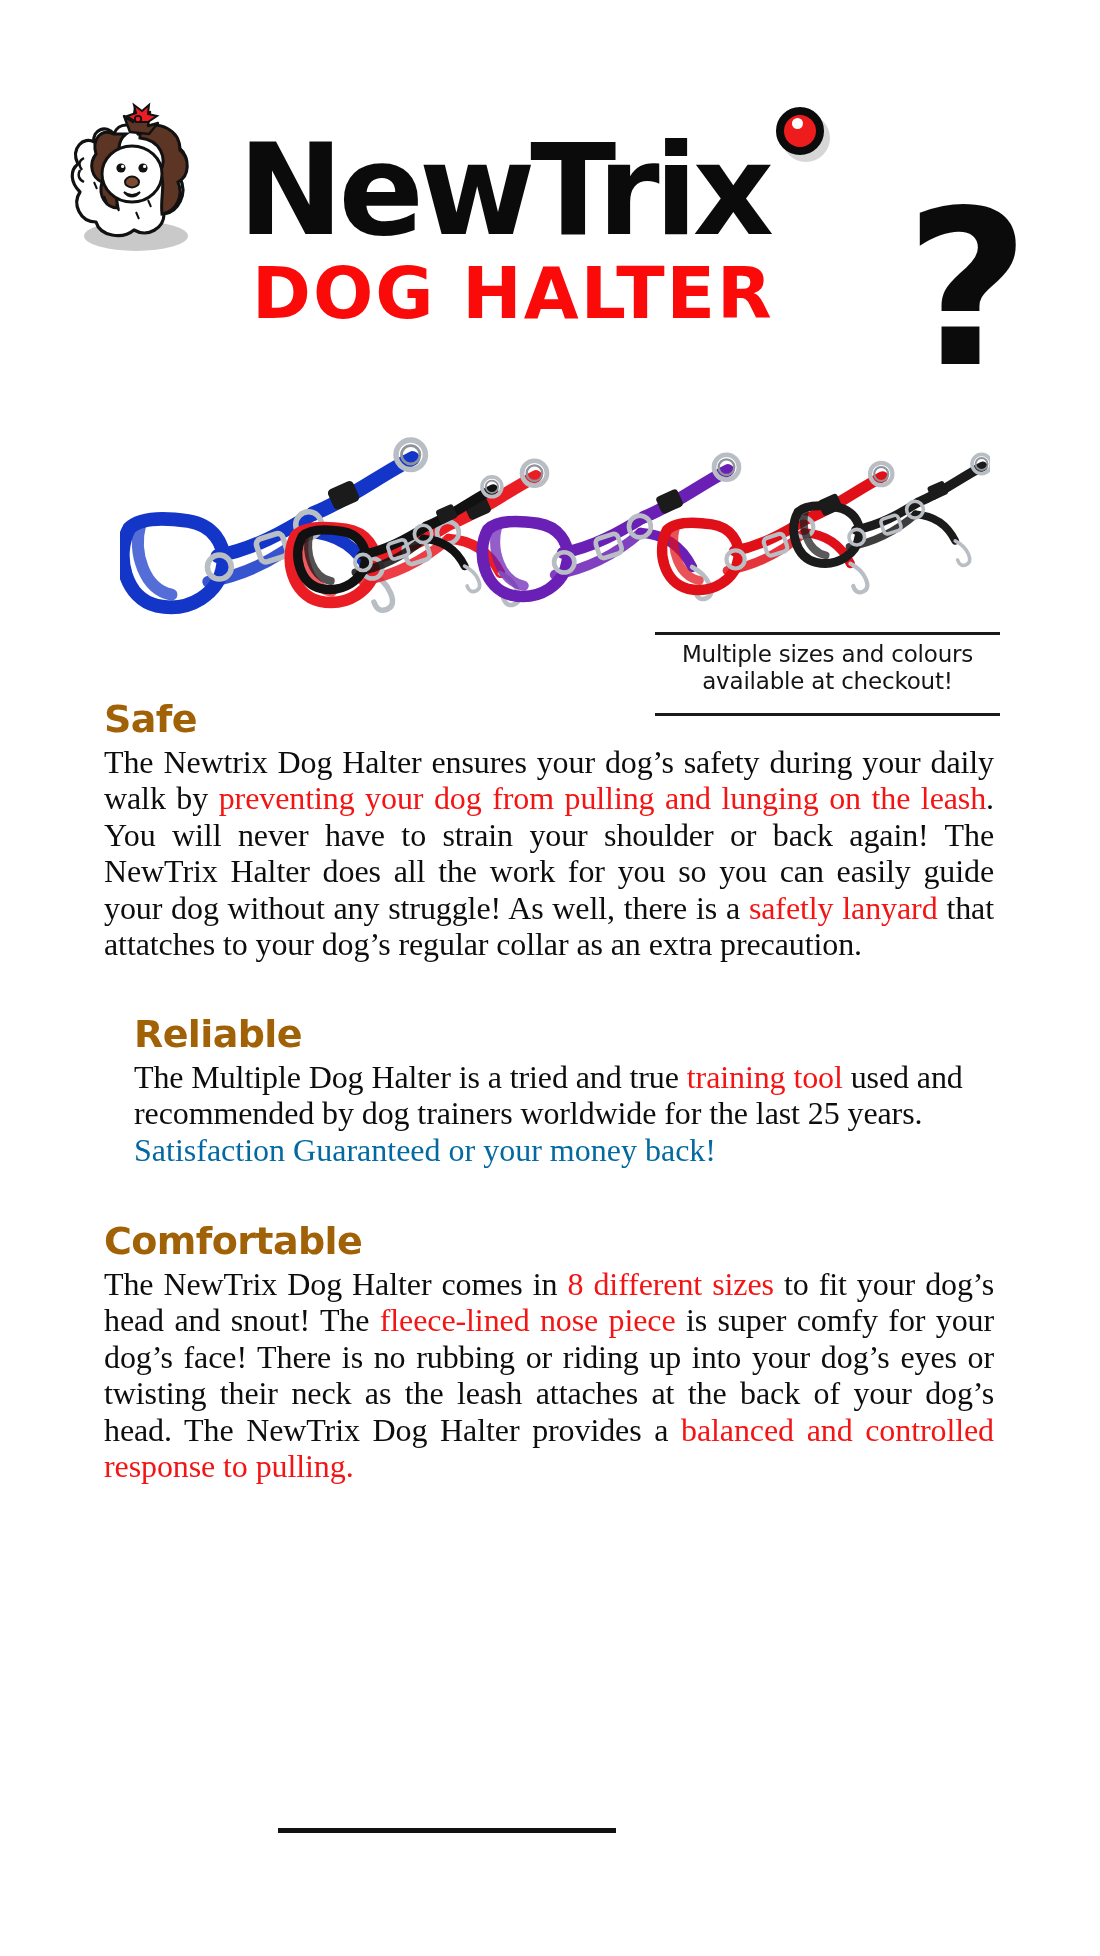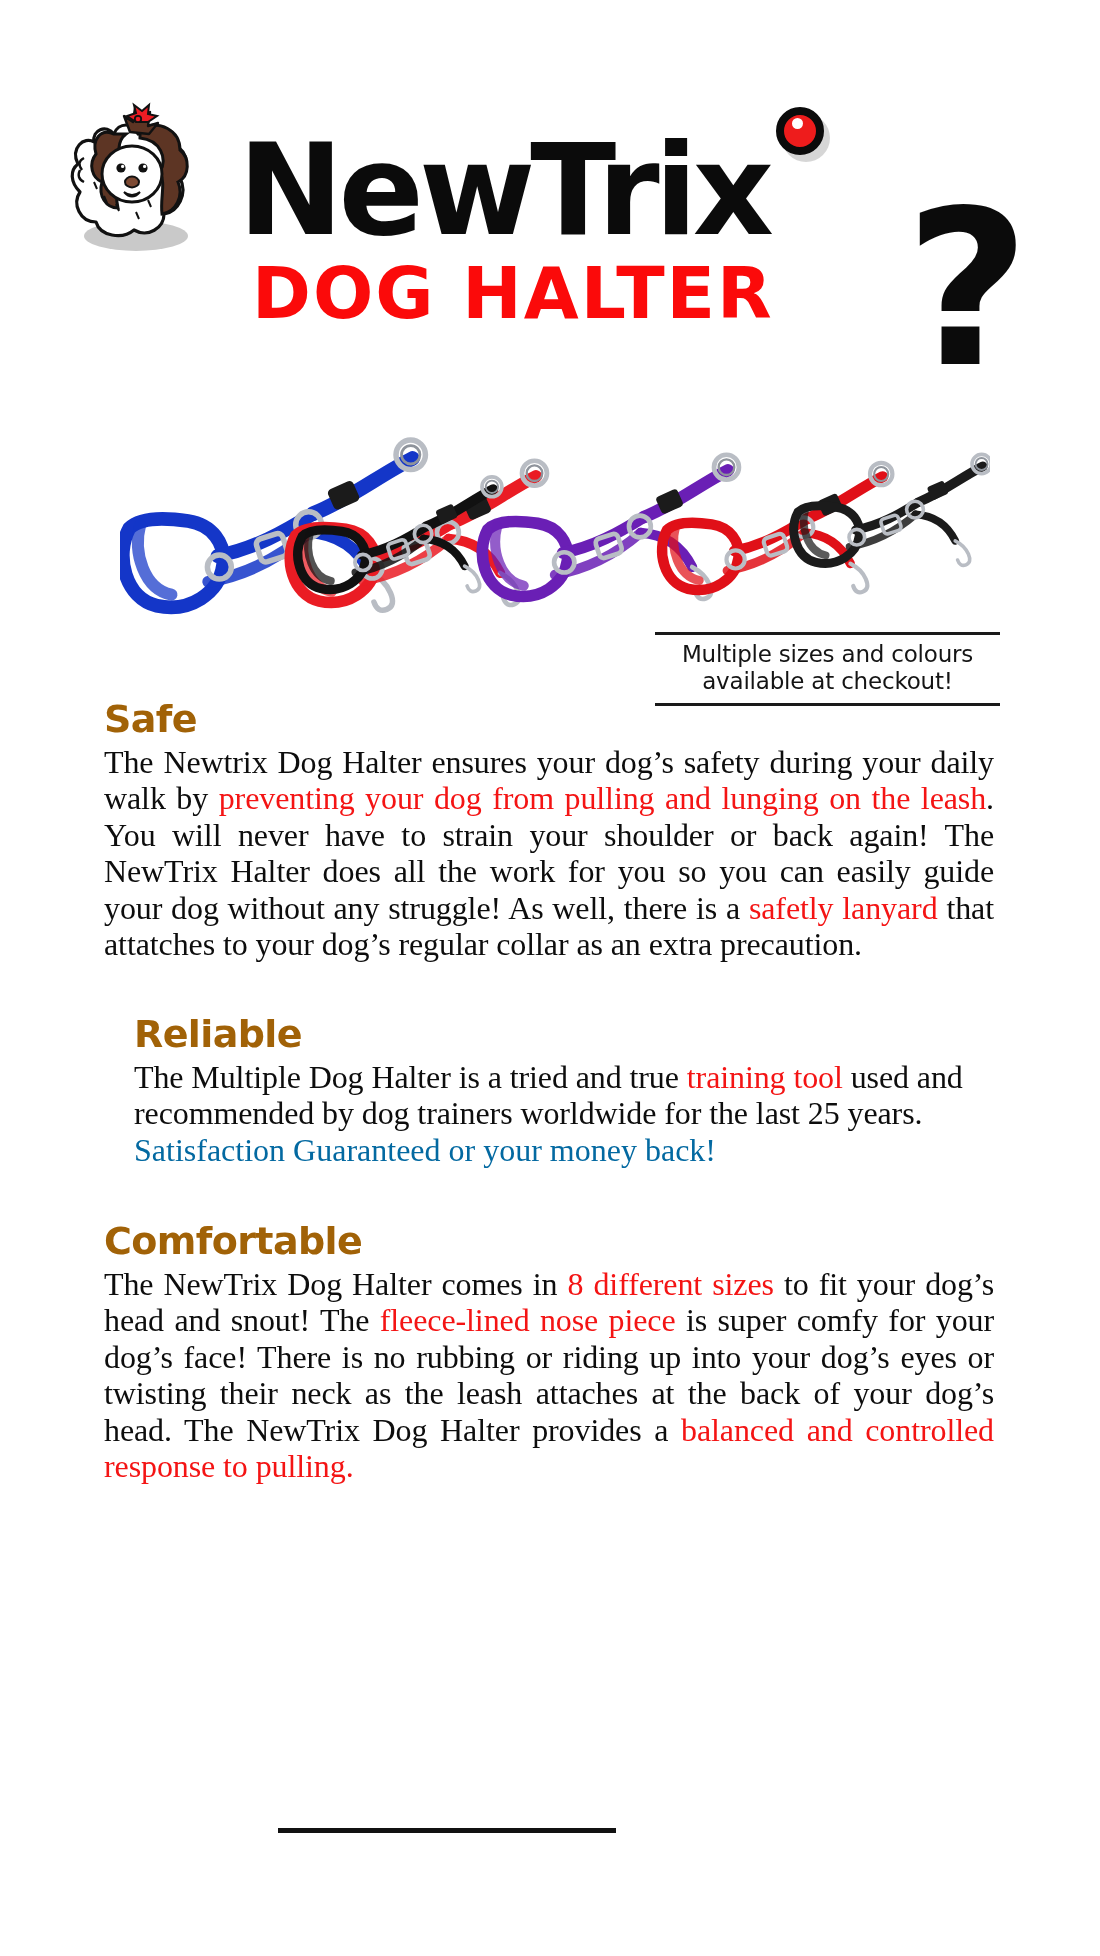--- a/index.html
+++ b/index.html
@@ -122,21 +122,21 @@
   }
 
   
   .callout {
     position: absolute;
     left: 655px;
     top: 632px;
     width: 345px;
     border-top: 3px solid #1a1a1a;
     border-bottom: 3px solid #1a1a1a;
-    padding: 6px 0 8px 0;
+    padding: 6px 0 18px 0;
     text-align: center;
     font-family: "DejaVu Sans", sans-serif;
     font-size: 23px;
     font-weight: 400;
     color: #141414;
     line-height: 1.18;
     letter-spacing: -0.2px;
   }
   .callout div { white-space: nowrap; }
   .callout .l2 { text-align: center; }

